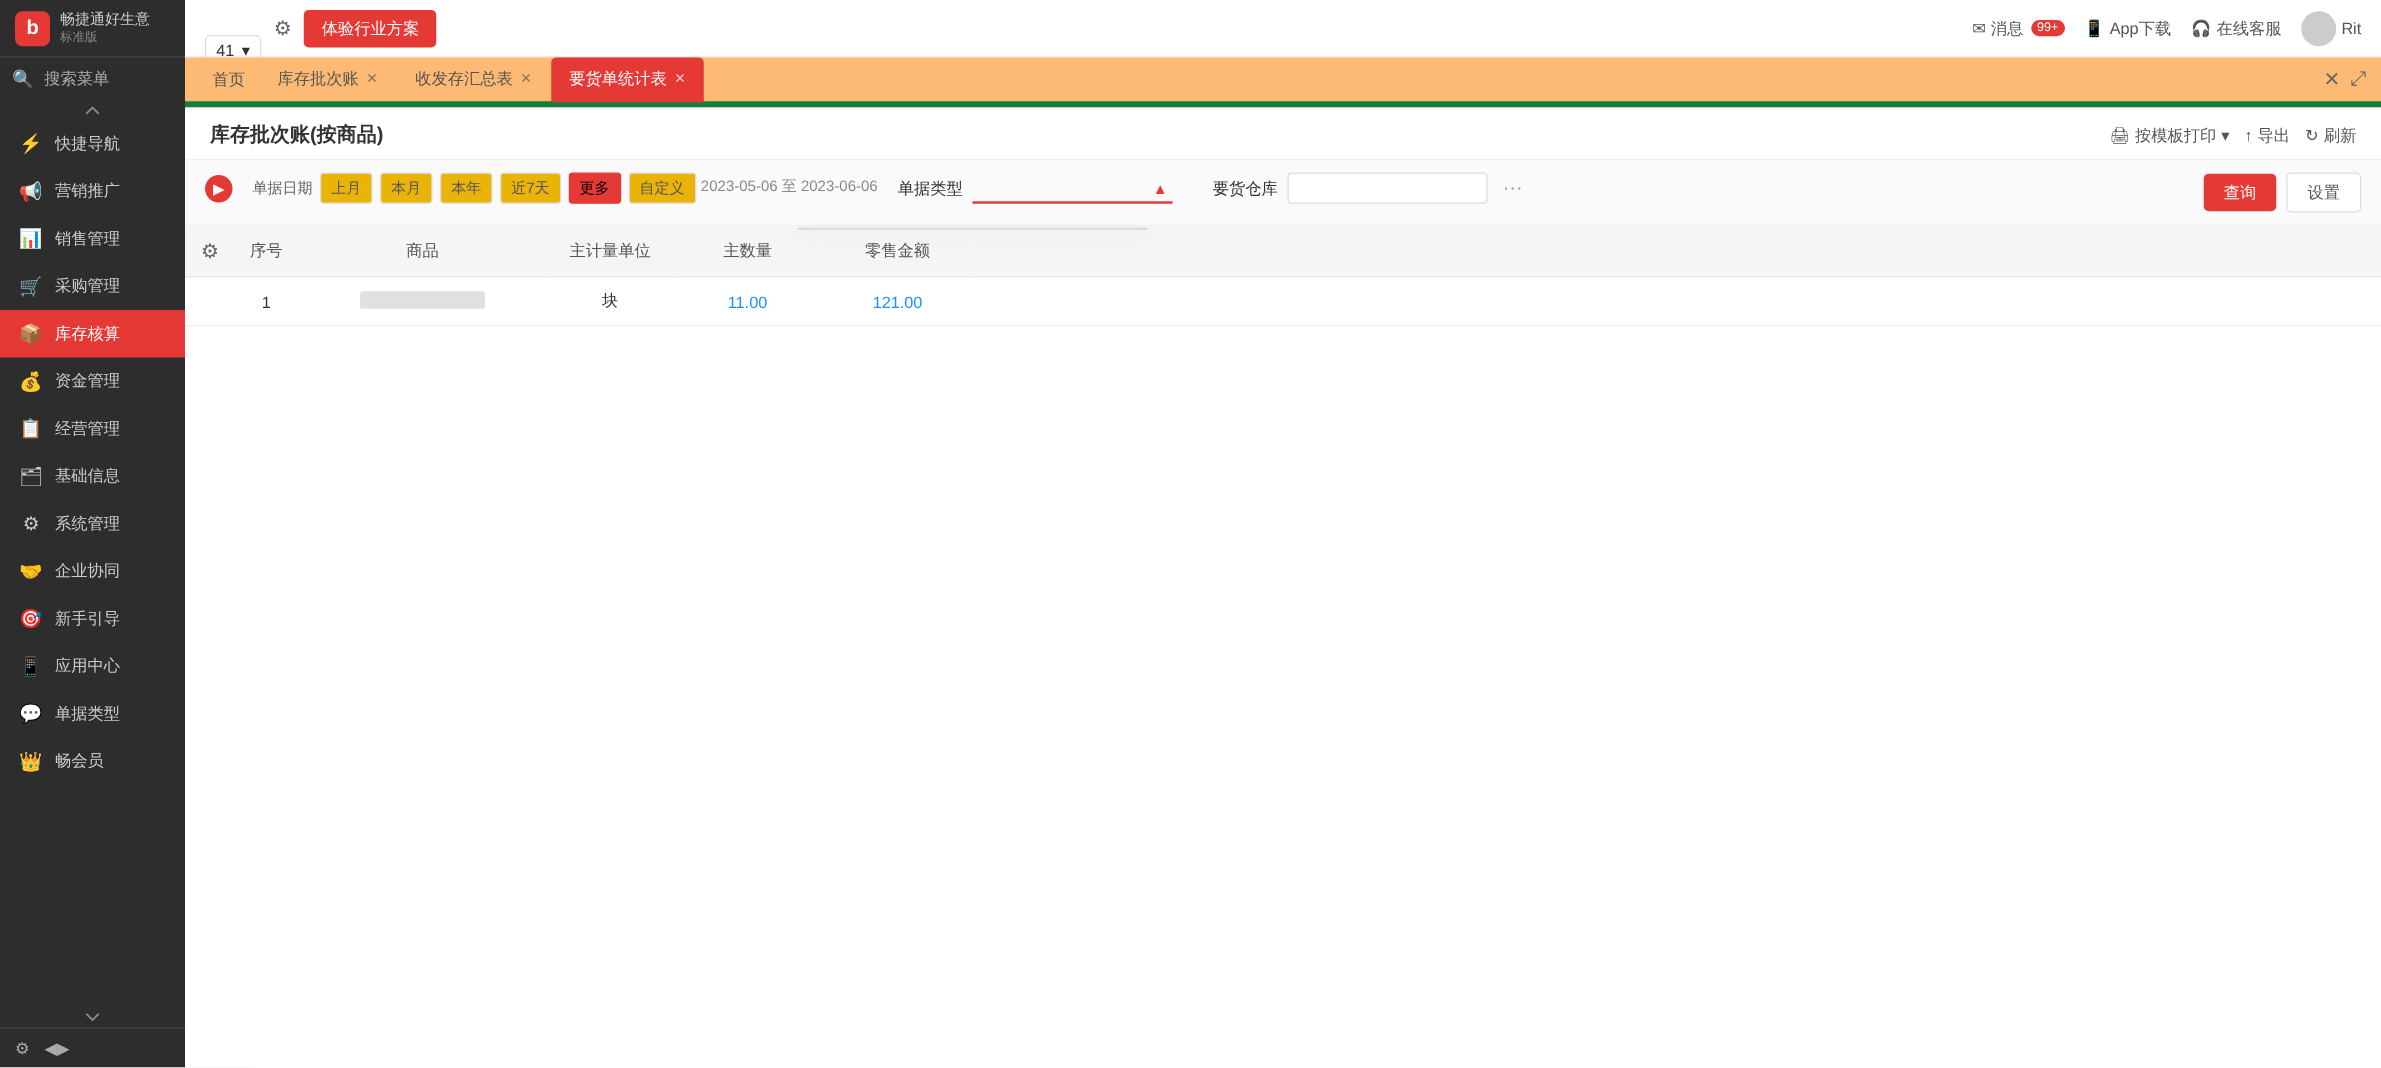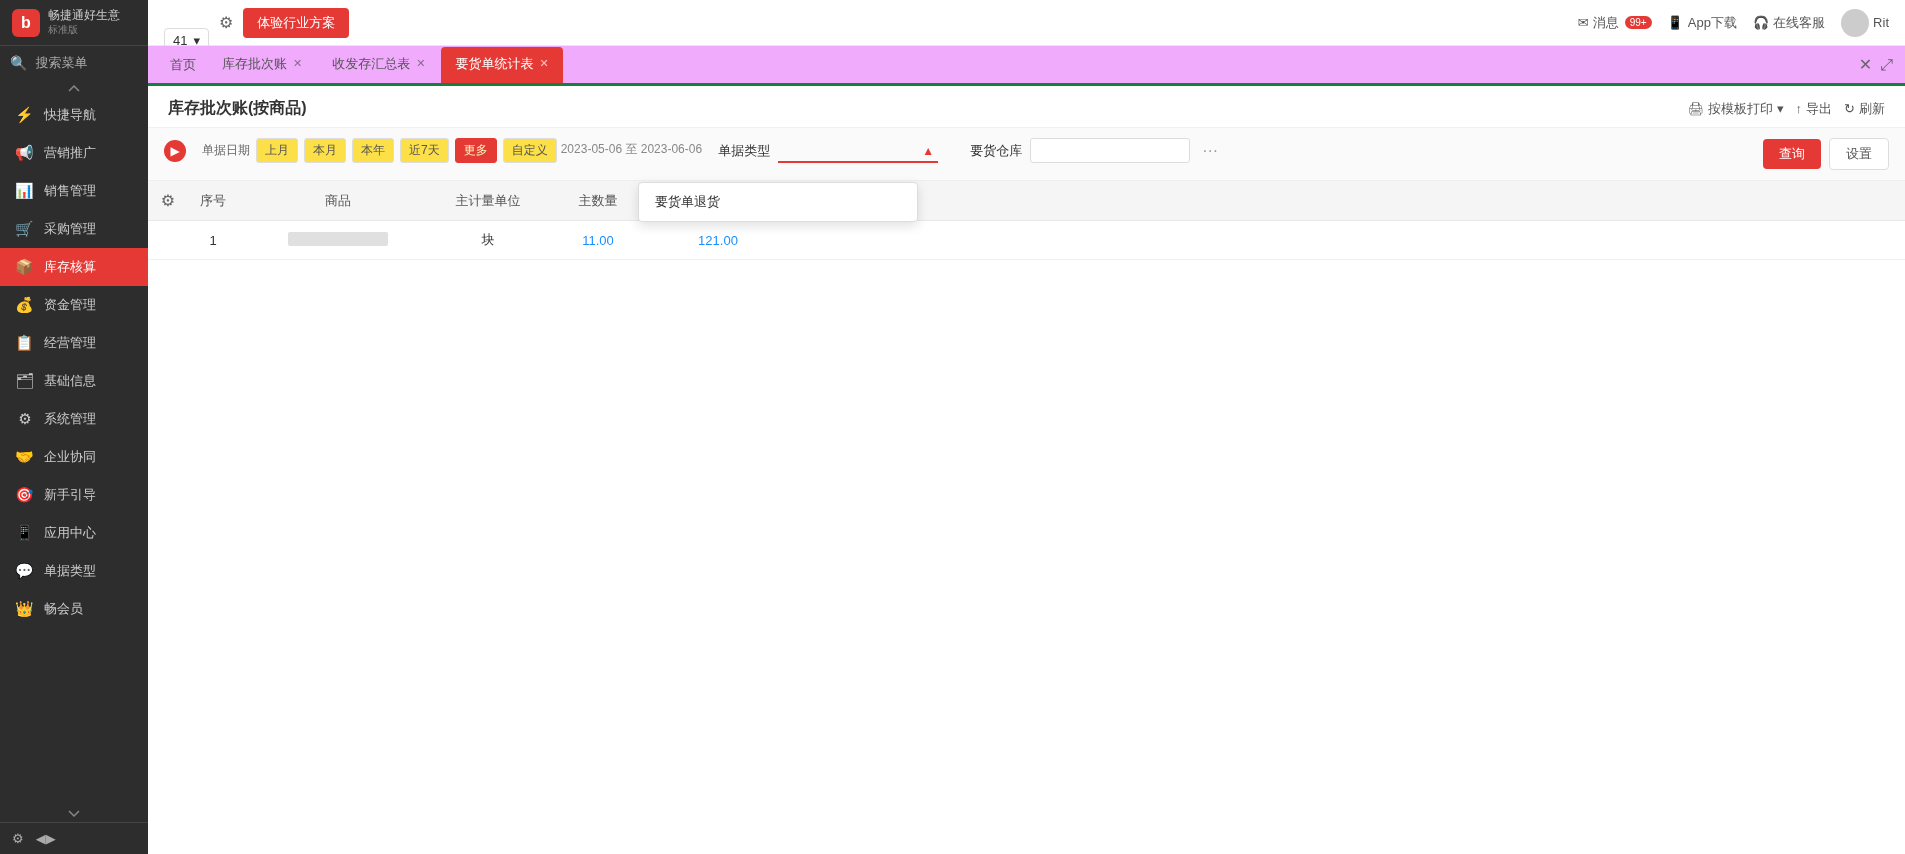--- a/index.html
+++ b/index.html
@@ -138,24 +138,24 @@
     }
     .user-avatar {
       width: 28px;
       height: 28px;
       background: #ccc;
       border-radius: 50%;
     }
 
     
     .tabs-bar {
-      background: #f0abfc;
-      display: flex;
-      align-items: center;
-      border-bottom: 3px solid #15803d;
+      background: #fdba74;
+      display: flex;
+      align-items: center;
+      border-bottom: 5px solid #15803d;
       padding: 0 12px;
       height: 40px;
       flex-shrink: 0;
       gap: 2px;
     }
     .tab {
       display: flex;
       align-items: center;
       padding: 8px 14px;
       cursor: pointer;
@@ -234,25 +234,25 @@
     .filter-item { display: flex; flex-direction: row; gap: 4px; }
     .filter-label { font-size: 12px; color: #666; }
     .date-row { display: flex; align-items: center; gap: 6px; }
     .date-btn {
       padding: 3px 8px;
       border: 1px solid #ddd;
       border-radius: 3px;
       cursor: pointer;
       font-size: 12px;
       color: #555;
-      background: #fde047;
+      background: #eab308;
     }
     .date-btn.more {
       background: #e53935;
-      color: #fef9c3;
+      color: #000000;
       border-color: #e53935;
     }
     .date-range { font-size: 12px; color: #888; margin-top: 3px; }
 
     .type-selector {
       display: flex;
       align-items: center;
       gap: 8px;
     }
     .type-label { font-size: 13px; color: #333; }
@@ -574,23 +574,20 @@
         <input class="warehouse-input" value="" style="">
         <span class="warehouse-more">···</span>
       </div>
 
       <div class="filter-right">
         <button class="query-btn">查询</button>
         <button class="set-btn">设置</button>
       </div>
 
       <div class="dropdown-overlay">
-        <div class="dropdown-item">
-          <span>要货单退货</span>
-        </div>
       </div>
     </div>
 
     <div class="table-container">
       <table class="data-table">
         <thead>
           <tr>
             <th class="col-settings">
               <span class="settings-icon-th">⚙</span>
             </th>

